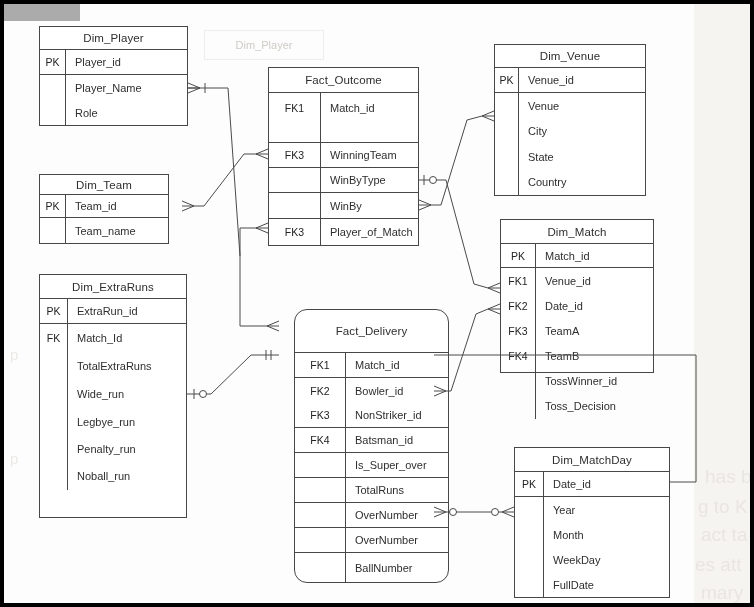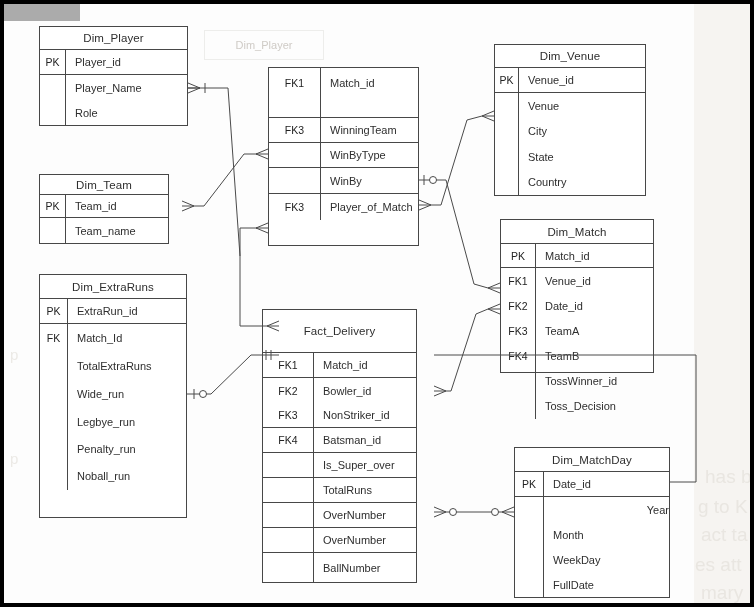--- a/index.html
+++ b/index.html
@@ -117,20 +117,21 @@
             <span class="key cell" style="width: 27px;"></span>
             <span class="att cell">Penalty_run</span>
           </div>
           <div class="row" style="height: 28px;">
             <span class="key cell" style="width: 27px;"></span>
             <span class="att cell">Noball_run</span>
           </div>
         </div>
       </div>
       <div class="tbl" style="left: 264px; top: 63px; width: 151px; height: 179px;">
+        <div class="hdr" style="height: 25px;">Fact_Outcome</div>
         <div class="rows">
           <div class="keyline" style="left: 51px;"></div>
           <div class="row dv vtop" style="height: 50px;">
             <span class="key cell" style="width: 51px;">FK1</span>
             <span class="att cell u">Match_id</span>
           </div>
           <div class="row dv" style="height: 25px;">
             <span class="key cell" style="width: 51px;">FK3</span>
             <span class="att cell u">WinningTeam</span>
           </div>
@@ -141,21 +142,21 @@
           <div class="row dv" style="height: 26px;">
             <span class="key cell" style="width: 51px;"></span>
             <span class="att cell u">WinBy</span>
           </div>
           <div class="row" style="height: 26px;">
             <span class="key cell" style="width: 51px;">FK3</span>
             <span class="att cell u">Player_of_Match</span>
           </div>
         </div>
       </div>
-      <div class="tbl" style="left: 258px; top: 305px; width: 155px; height: 274px;">
+      <div class="tbl" style="left: 290px; top: 305px; width: 155px; height: 274px; border-radius: 13px;">
         <div class="hdr" style="height: 43px;">Fact_Delivery</div>
         <div class="rows">
           <div class="keyline" style="left: 50px;"></div>
           <div class="row dv" style="height: 25px;">
             <span class="key cell" style="width: 50px;">FK1</span>
             <span class="att cell u">Match_id</span>
           </div>
           <div class="row" style="height: 25px;">
             <span class="key cell" style="width: 50px;">FK2</span>
             <span class="att cell u">Bowler_id</span>
@@ -251,21 +252,21 @@
         </div>
       </div>
       <div class="tbl" style="left: 510px; top: 443px; width: 156px; height: 151px;">
         <div class="hdr" style="height: 24px;">Dim_MatchDay</div>
         <div class="rows">
           <div class="keyline" style="left: 28px;"></div>
           <div class="row dv" style="height: 25px;">
             <span class="key cell" style="width: 28px;">PK</span>
             <span class="att cell u">Date_id</span>
           </div>
-          <div class="row" style="height: 25px; justify-content: flex-end;">
+          <div class="row" style="height: 25px;">
             <span class="key cell" style="width: 28px;"></span>
             <span class="att cell">Year</span>
           </div>
           <div class="row" style="height: 25px;">
             <span class="key cell" style="width: 28px;"></span>
             <span class="att cell">Month</span>
           </div>
           <div class="row" style="height: 26px;">
             <span class="key cell" style="width: 28px;"></span>
             <span class="att cell">WeekDay</span>

